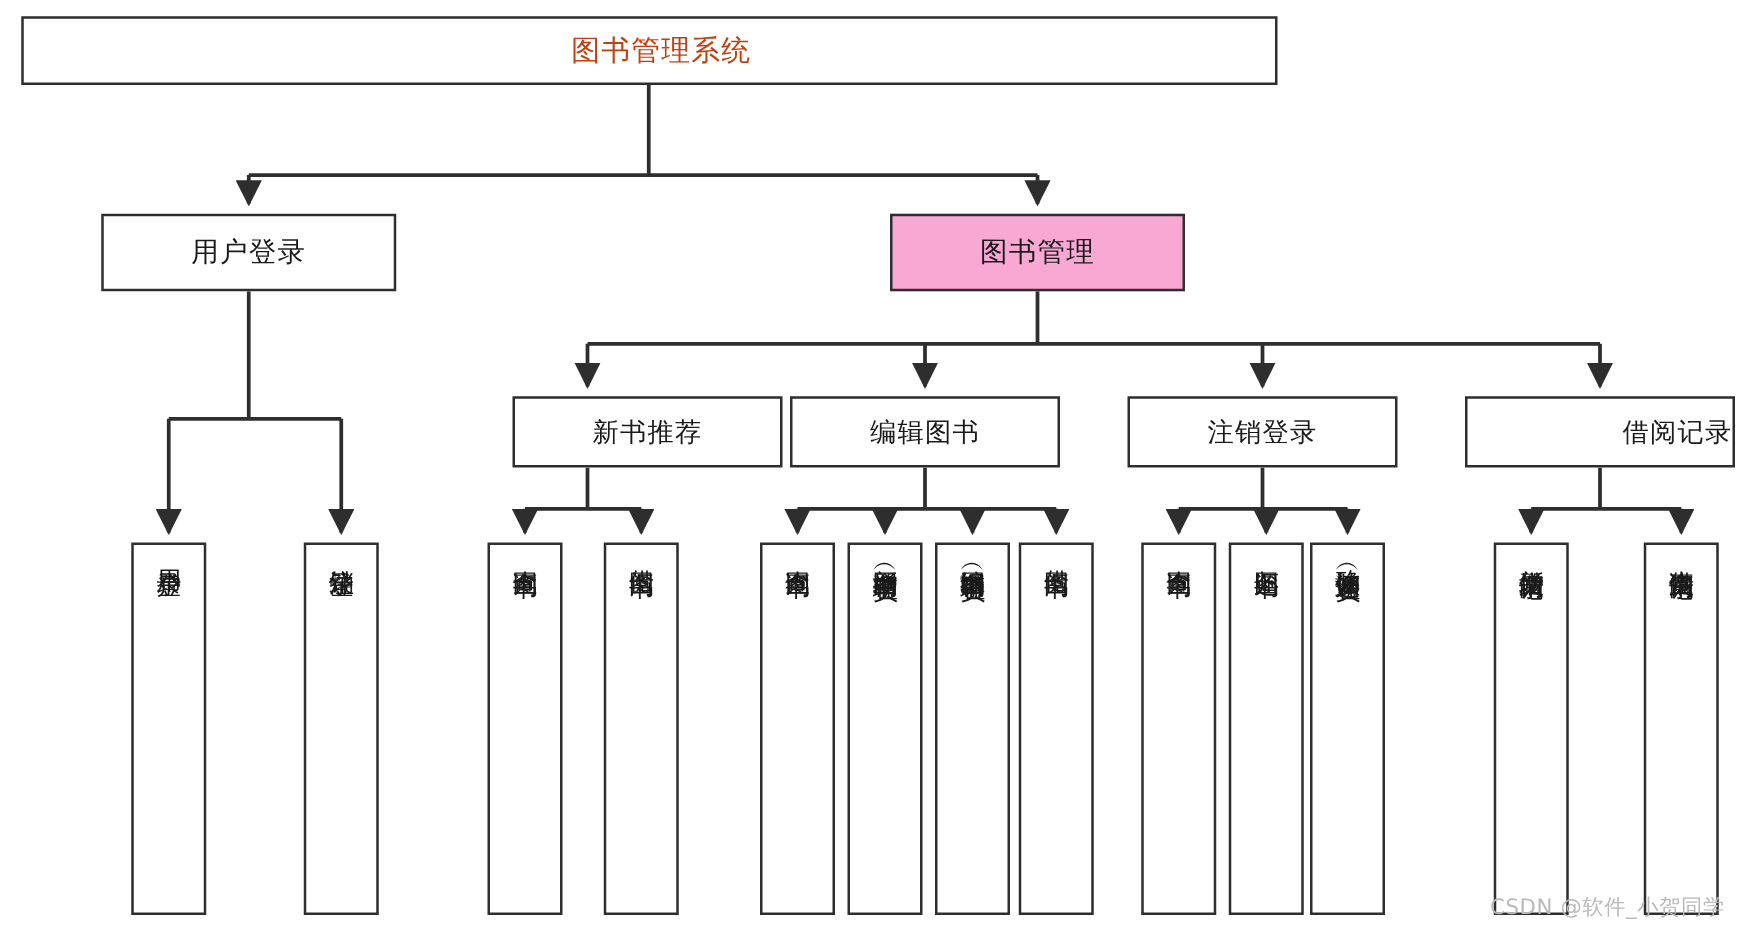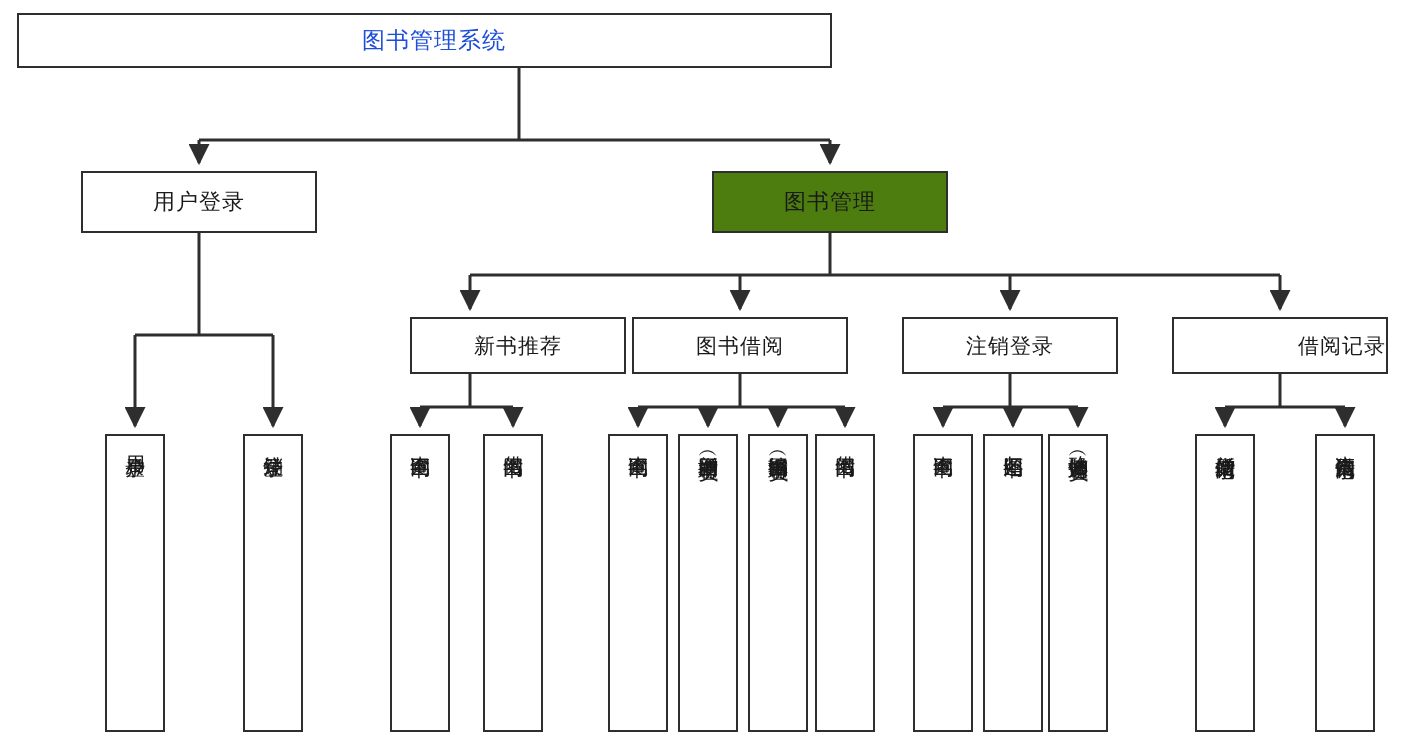--- a/index.html
+++ b/index.html
@@ -117,36 +117,36 @@
       <path d="M 1013 407 L 1013 426" marker-end="url(#arrow)"></path>
       <path d="M 1078 407 L 1078 426" marker-end="url(#arrow)"></path>
 
       <path d="M 1280 374 L 1280 407"></path>
       <path d="M 1225 407 L 1345 407"></path>
       <path d="M 1225 407 L 1225 426" marker-end="url(#arrow)"></path>
       <path d="M 1345 407 L 1345 426" marker-end="url(#arrow)"></path>
     </g>
   </svg>
 
-  <div class="node root" style="left: 17px; top: 13px; width: 815px; height: 55px; border-color: rgb(46, 46, 46); background: rgb(255, 255, 255); color: #1d4ed8; padding-left: 19px;">
+  <div class="node root" style="left: 17px; top: 13px; width: 1005px; height: 55px; border-color: rgb(46, 46, 46); background: rgb(255, 255, 255); color: #c2410c; padding-left: 19px;">
     <span class="htext">图书管理系统</span>
   </div>
 
   <div class="node lvl2" style="left: 81px; top: 171px; width: 236px; height: 62px; border-color: rgb(46, 46, 46); background: rgb(255, 255, 255); color: rgb(26, 26, 26);">
     <span class="htext">用户登录</span>
   </div>
-  <div class="node lvl2" style="left: 712px; top: 171px; width: 236px; height: 62px; border-color: rgb(46, 46, 46); background: #4d7c0f; color: rgb(26, 26, 26);">
+  <div class="node lvl2" style="left: 712px; top: 171px; width: 236px; height: 62px; border-color: rgb(46, 46, 46); background: #f9a8d4; color: rgb(26, 26, 26);">
     <span class="htext">图书管理</span>
   </div>
 
   <div class="node lvl3" style="left: 362px; top: 317px; width: 216px; height: 57px; border-color: rgb(46, 46, 46); background: rgb(255, 255, 255); color: rgb(26, 26, 26); margin-left: 48px;">
     <span class="htext">新书推荐</span>
   </div>
   <div class="node lvl3" style="left: 632px; top: 317px; width: 216px; height: 57px; border-color: rgb(46, 46, 46); background: rgb(255, 255, 255); color: rgb(26, 26, 26);">
-    <span class="htext">图书借阅</span>
+    <span class="htext">编辑图书</span>
   </div>
   <div class="node lvl3" style="left: 902px; top: 317px; width: 216px; height: 57px; border-color: rgb(46, 46, 46); background: rgb(255, 255, 255); color: rgb(26, 26, 26);">
     <span class="htext">注销登录</span>
   </div>
   <div class="node lvl3" style="left: 1172px; top: 317px; width: 216px; height: 57px; border-color: rgb(46, 46, 46); background: rgb(255, 255, 255); color: rgb(26, 26, 26); justify-content: flex-end;">
     <span class="htext">借阅记录</span>
   </div>
 
   <div class="node leaf" style="left: 105px; top: 434px; width: 60px; height: 298px; border-color: rgb(46, 46, 46); background: rgb(255, 255, 255); color: rgb(26, 26, 26);">
     <span class="vtext">用户登录</span>
@@ -181,14 +181,15 @@
   <div class="node leaf" style="left: 1048px; top: 434px; width: 60px; height: 298px; border-color: rgb(46, 46, 46); background: rgb(255, 255, 255); color: rgb(26, 26, 26);">
     <span class="vtext">确认归还（管理员）</span>
   </div>
   <div class="node leaf" style="left: 1195px; top: 434px; width: 60px; height: 298px; border-color: rgb(46, 46, 46); background: rgb(255, 255, 255); color: rgb(26, 26, 26);">
     <span class="vtext">新增借阅记录</span>
   </div>
   <div class="node leaf" style="left: 1315px; top: 434px; width: 60px; height: 298px; border-color: rgb(46, 46, 46); background: rgb(255, 255, 255); color: rgb(26, 26, 26);">
     <span class="vtext">查询借阅记录</span>
   </div>
 
+  <div class="watermark" style="color: rgb(185, 185, 185);">CSDN @软件_小贺同学</div>
 
 </div>
 
 </body></html>

